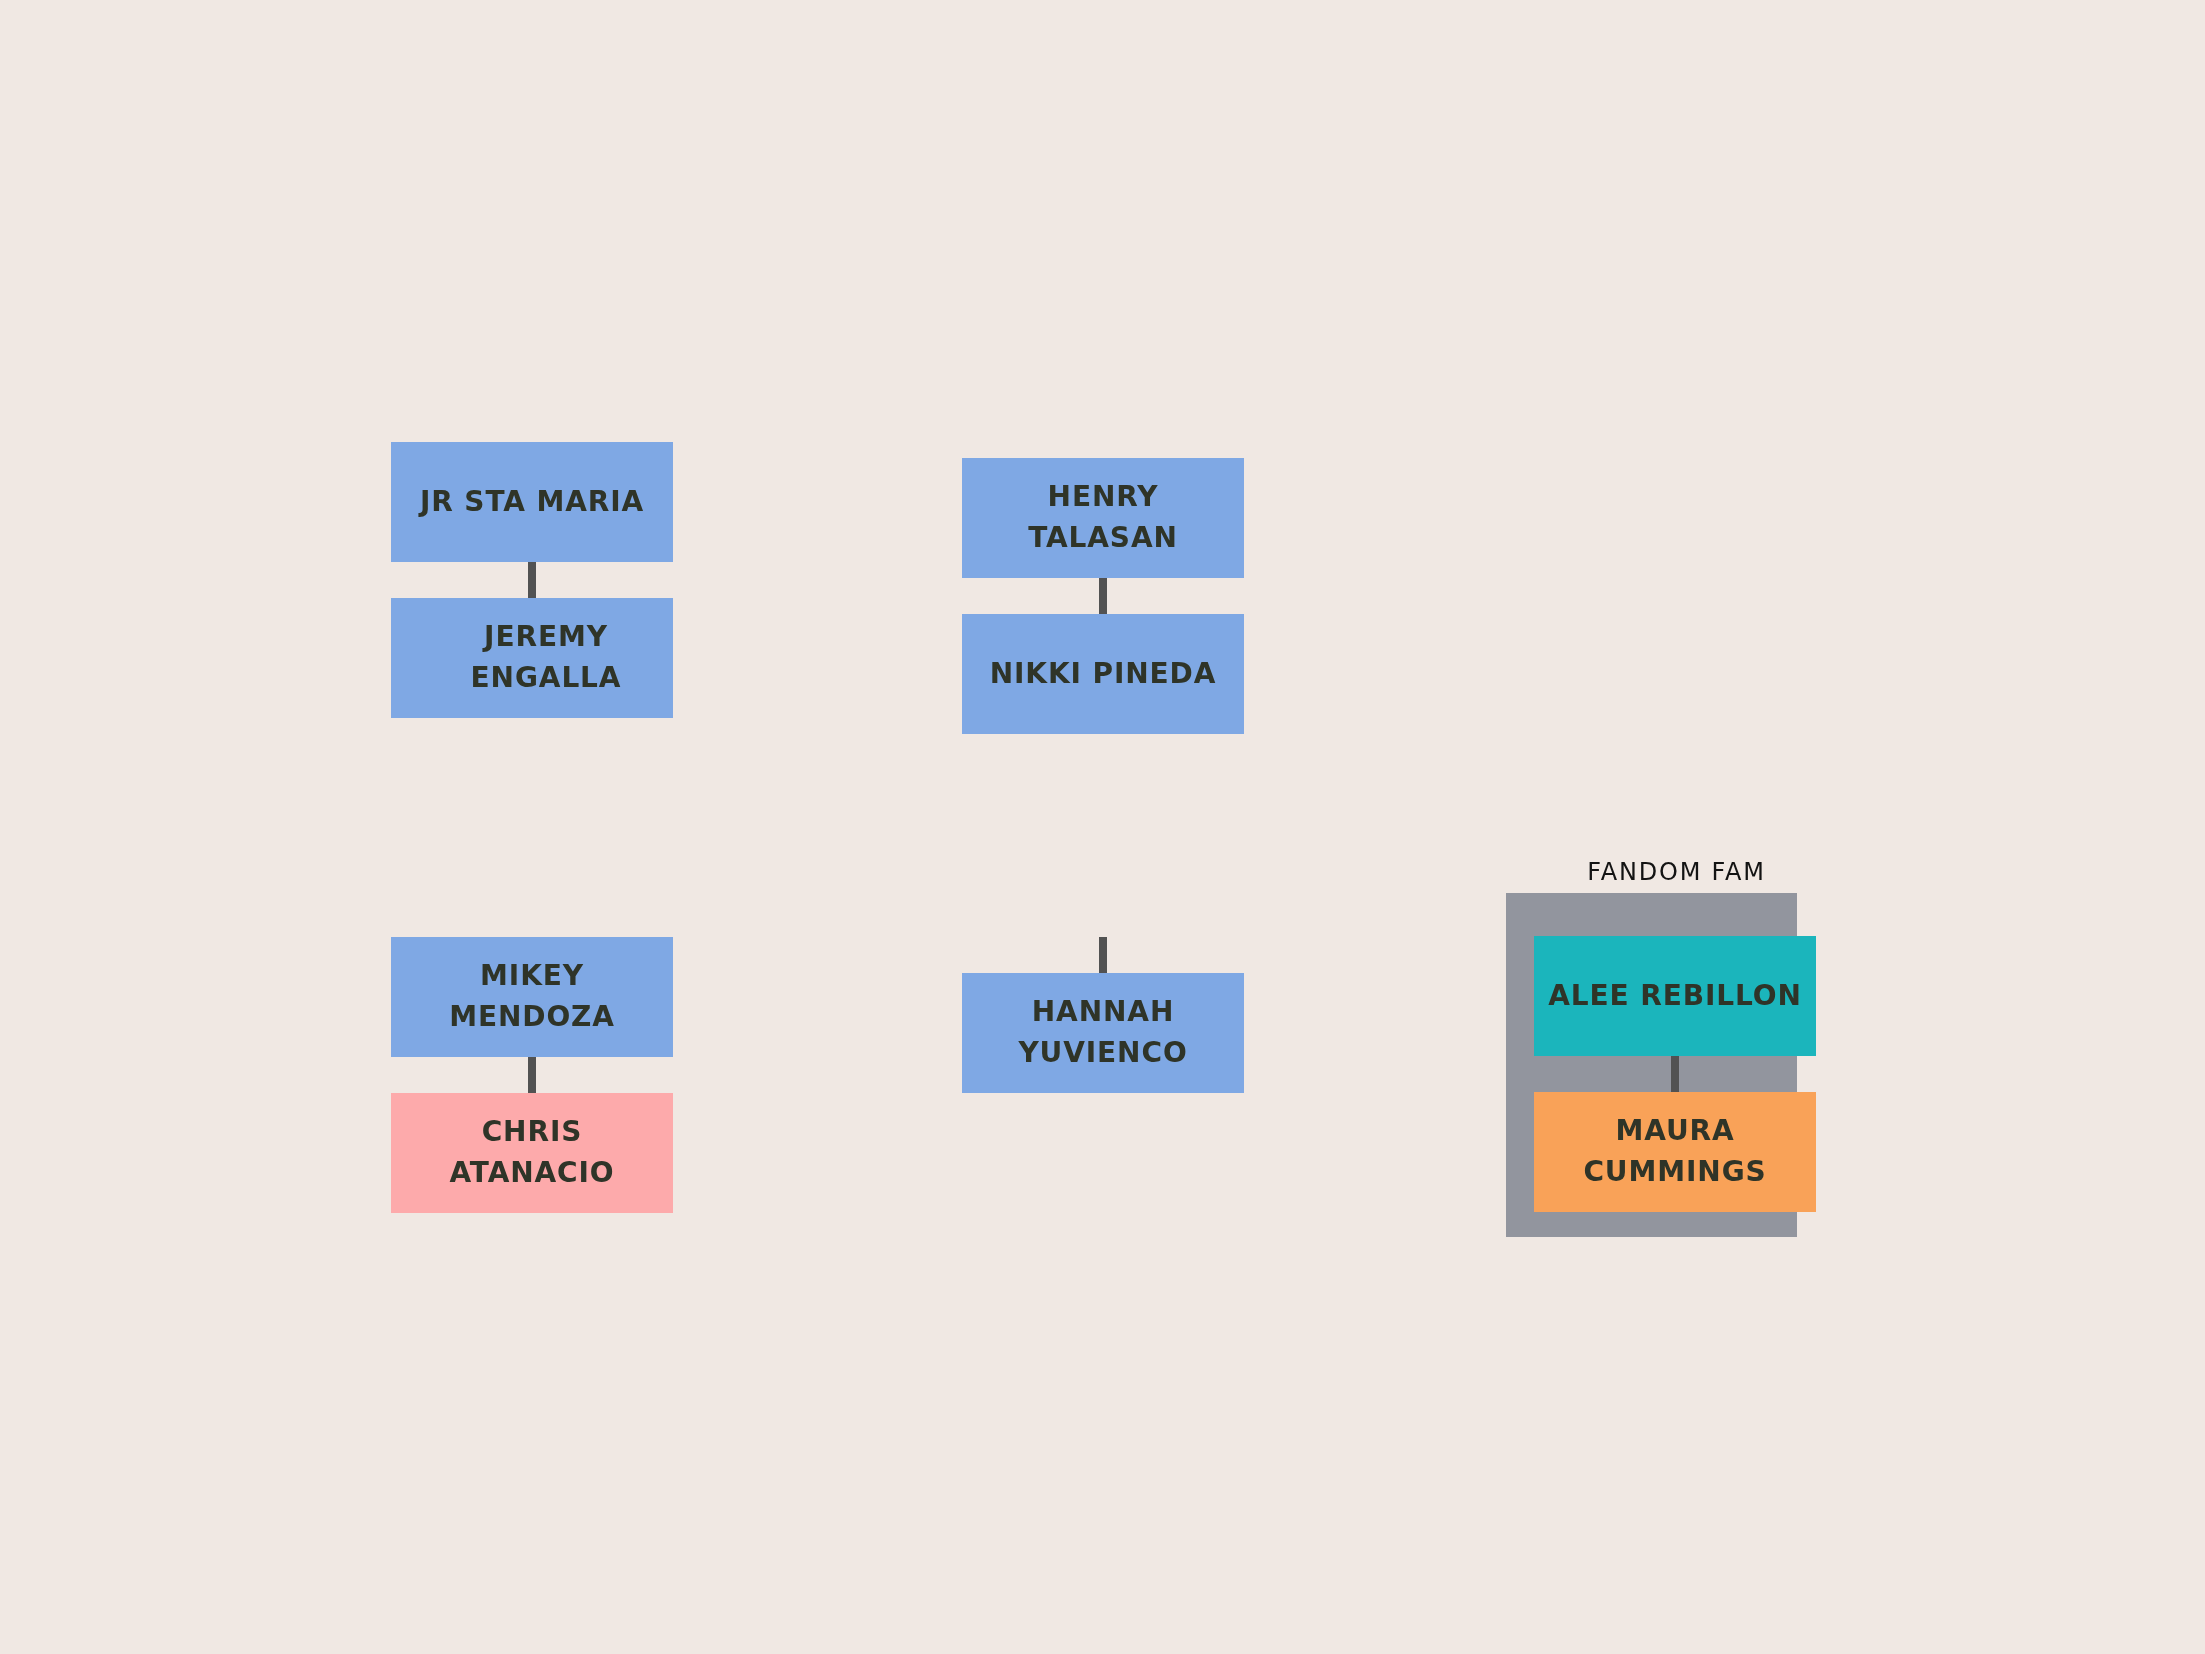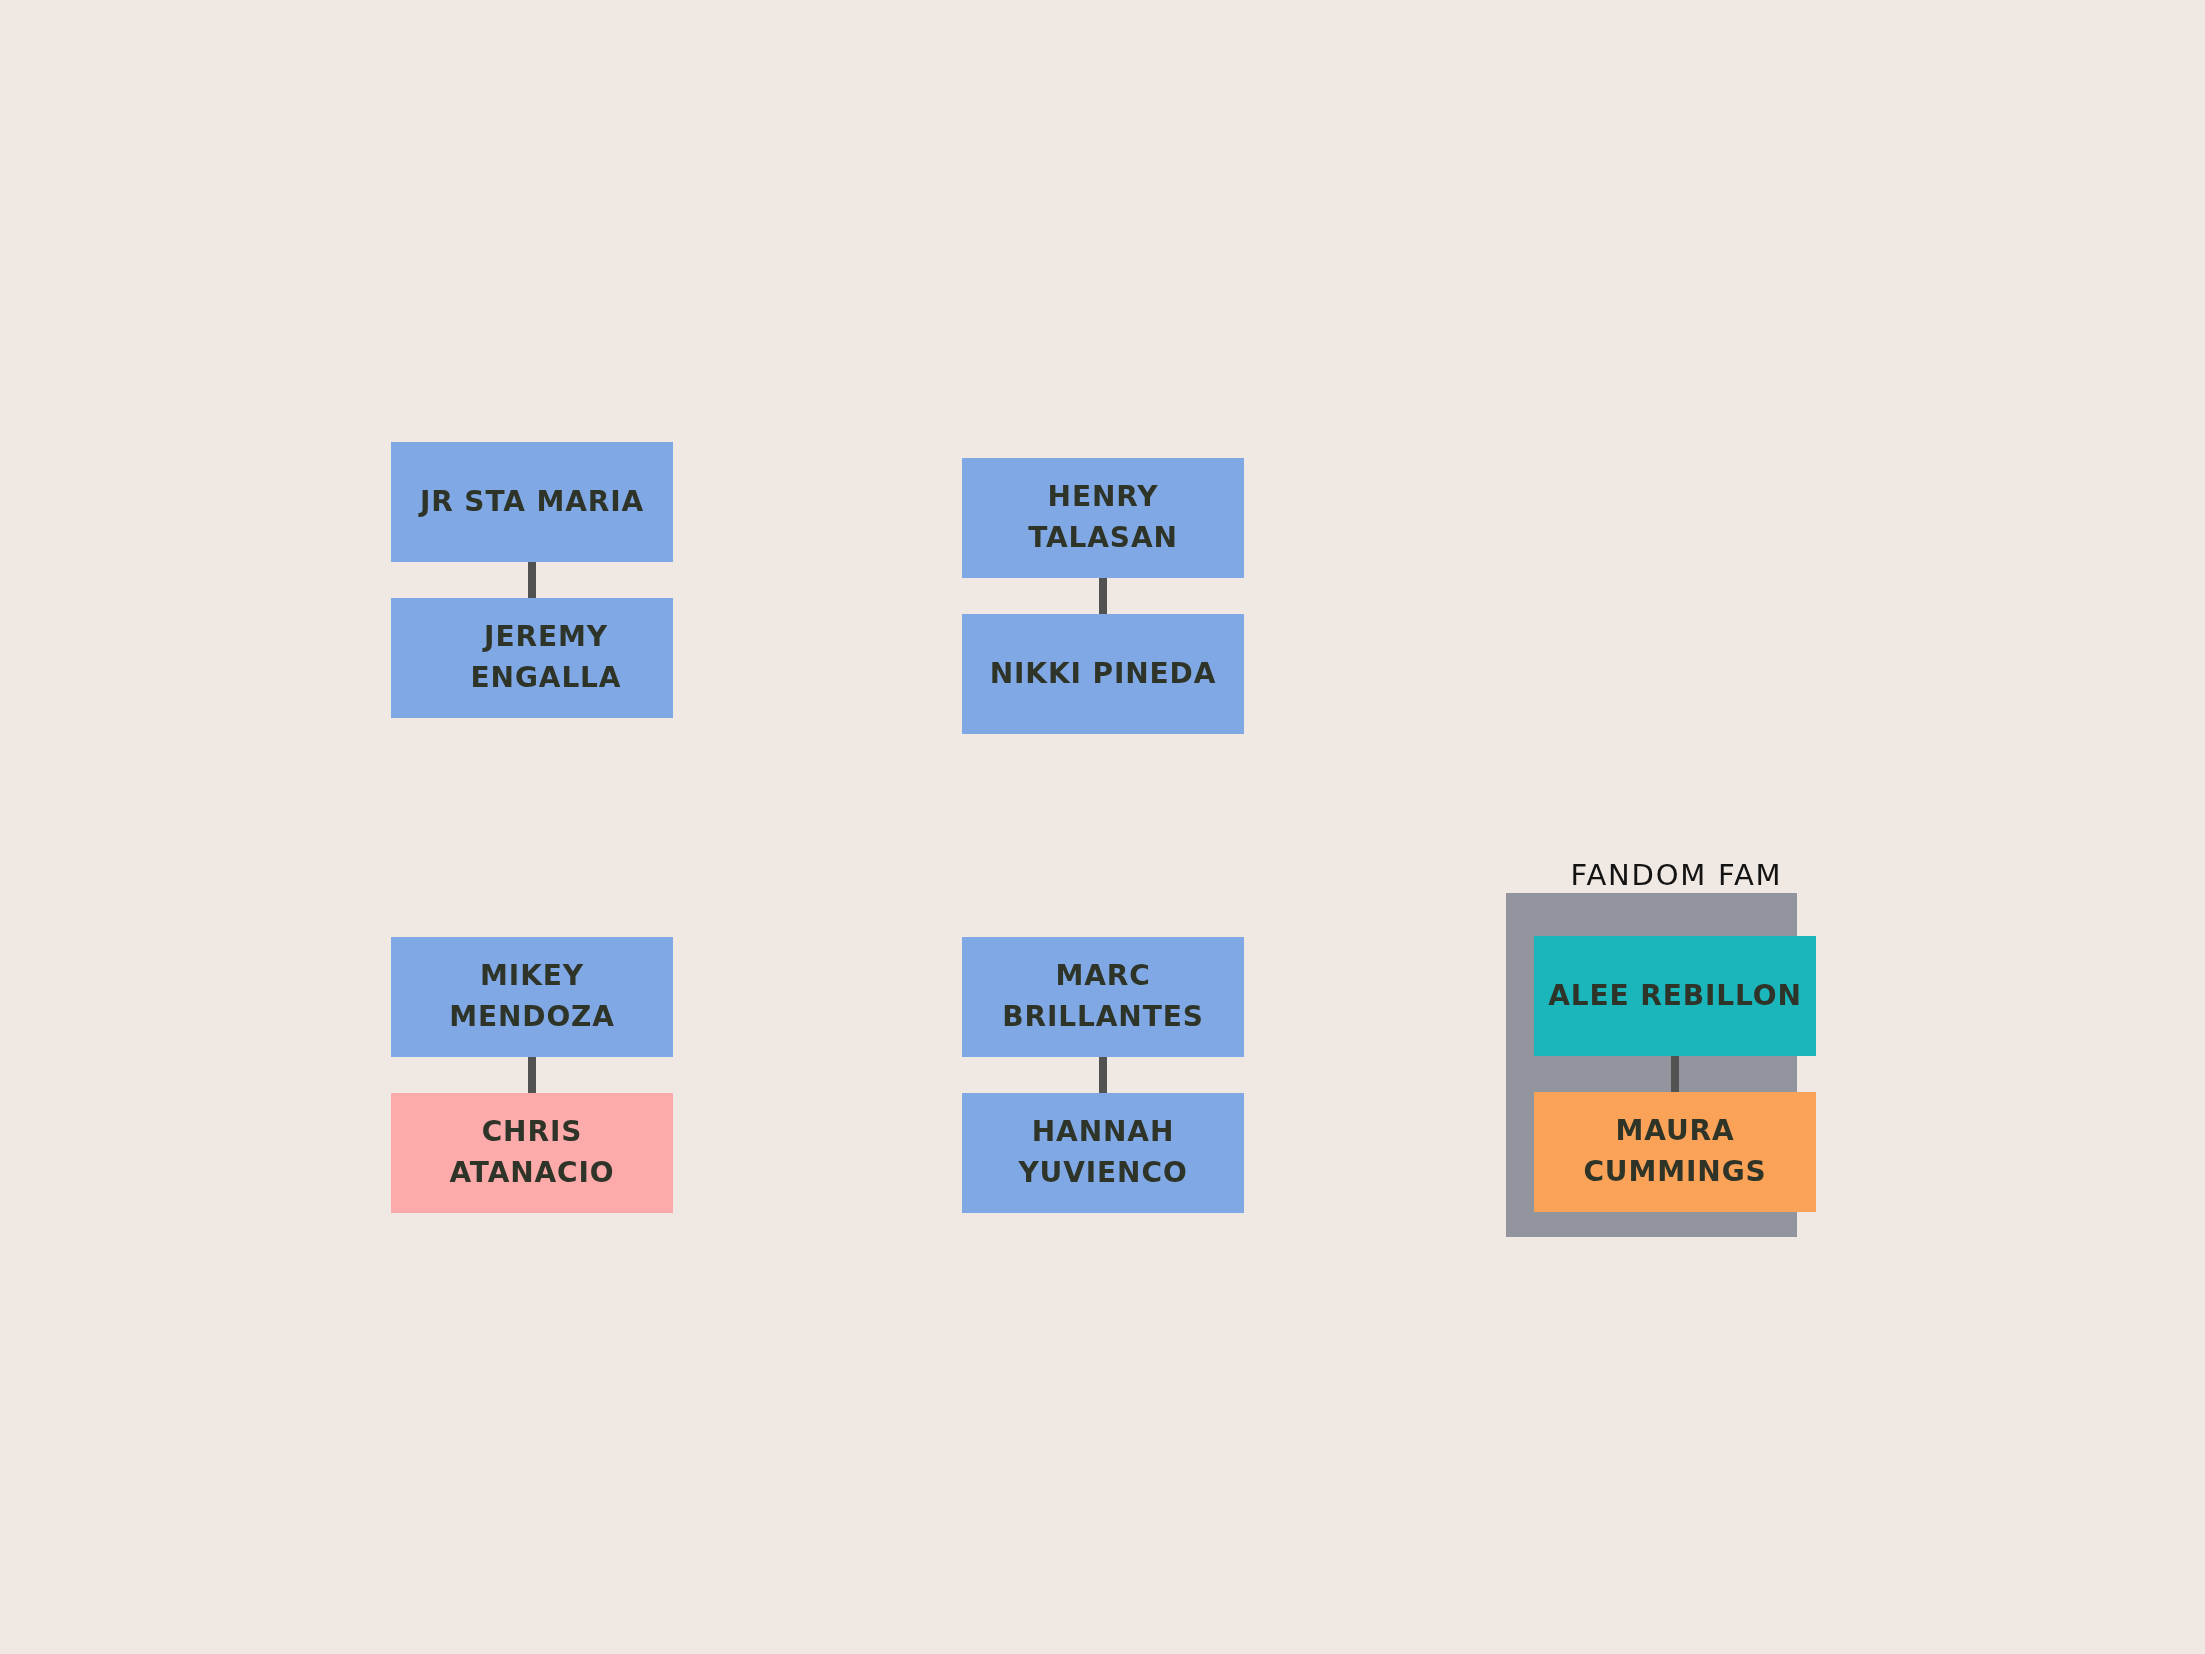--- a/index.html
+++ b/index.html
@@ -42,21 +42,21 @@
     width: 8.8px;
     height: 36px;
   }
 
   .group-label {
     position: absolute;
     left: 1506px;
     top: 858px;
     width: 341px;
     text-align: center;
-    font-size: 29px;
+    font-size: 24px;
     font-weight: normal;
     letter-spacing: 1.8px;
     color: #131313;
     white-space: pre;
   }
 
   .group-container {
     position: absolute;
     left: 1506px;
     top: 893px;
@@ -103,24 +103,20 @@
 MENDOZA</span>
     </div>
     <div class="connector" style="background-color: rgb(82, 82, 82);"></div>
     <div class="node" style="background-color: rgb(253, 170, 171);">
       <span class="node-label">CHRIS
 ATANACIO</span>
     </div>
   </div>
 
   <div class="pair" style="left:962px; top:937px">
-    <div class="node" style="background-color: rgb(127, 168, 228);">
-      <span class="node-label">MARC
-BRILLANTES</span>
-    </div>
     <div class="connector" style="background-color: rgb(82, 82, 82);"></div>
     <div class="node" style="background-color: rgb(127, 168, 228);">
       <span class="node-label">HANNAH
 YUVIENCO</span>
     </div>
   </div>
 
   <div class="group-label">FANDOM FAM</div>
 
   <div class="group-container" style="background-color: rgb(146, 149, 158);">

